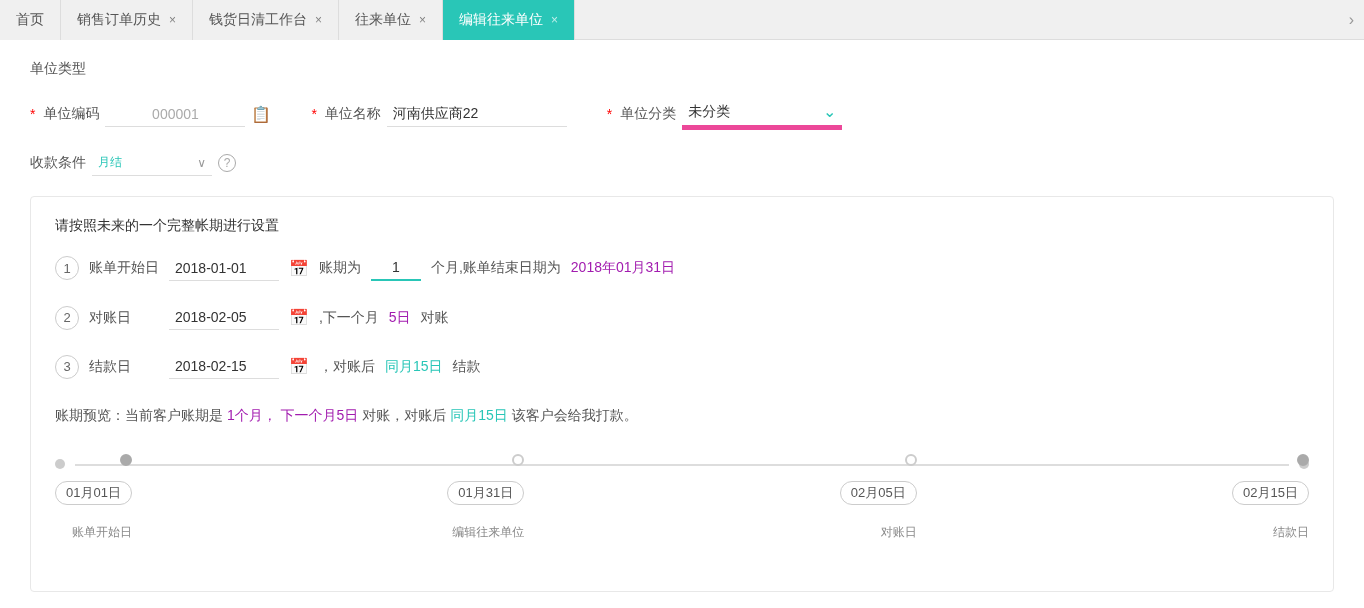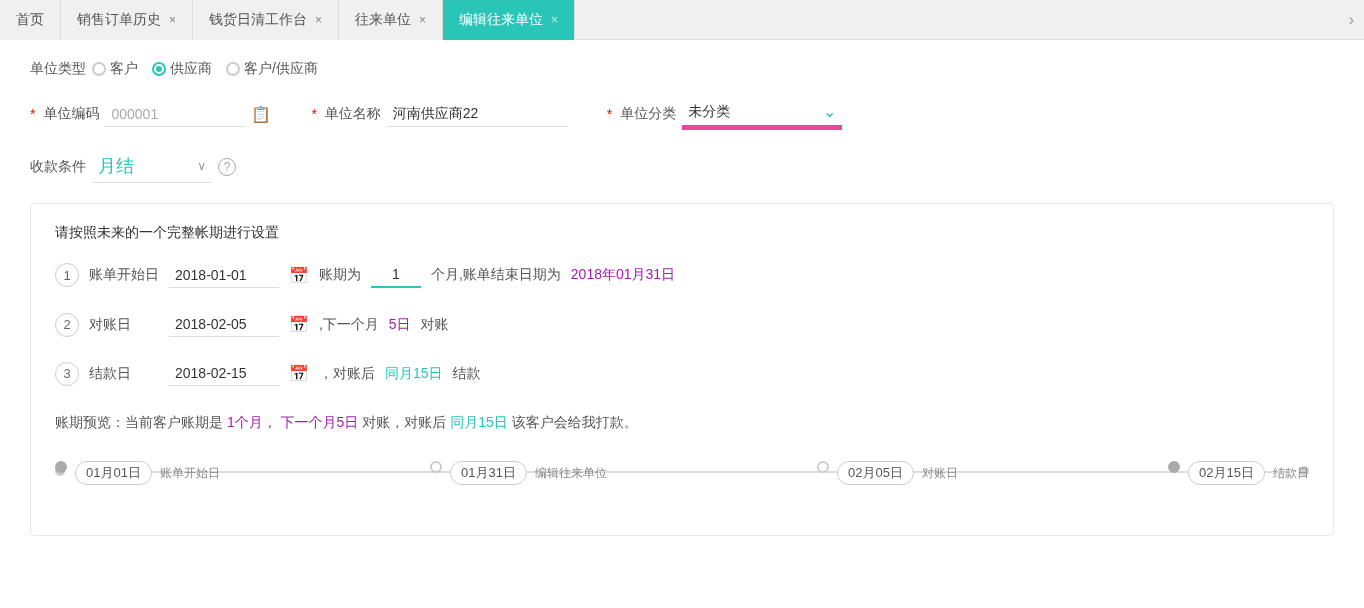--- a/index.html
+++ b/index.html
@@ -110,36 +110,36 @@
     .text-input {
       border: none;
       border-bottom: 1px solid #ddd;
       padding: 4px 6px;
       font-size: 14px;
       outline: none;
       color: #333;
       background: transparent;
       min-width: 120px;
     }
-    .text-input.code-input { width: 140px; color: #aaa; }
+    .text-input.code-input { width: 140px; color: #aaa; text-align: center; }
     .text-input.name-input { width: 180px; }
 
     
     .select-wrap {
       display: flex;
       align-items: center;
       border-bottom: 1px solid #ddd;
       padding: 4px 6px;
       min-width: 120px;
       cursor: pointer;
     }
     .select-value {
       flex: 1;
       color: #29c6b7;
-      font-size: 18px;
+      font-size: 12px;
     }
     .select-arrow {
       color: #999;
       font-size: 12px;
       margin-left: 4px;
     }
 
     
     .category-select {
       display: flex;
@@ -260,22 +260,23 @@
     }
     .timeline-nodes {
       display: flex;
       justify-content: space-between;
       width: 100%;
       position: relative;
       z-index: 1;
     }
     .timeline-node {
       display: flex;
-      align-items: flex-start;
-      gap: 8px;
+      flex-direction: column;
+      align-items: flex-end;
+      gap: 15px;
     }
     .node-dot {
       width: 12px;
       height: 12px;
       border-radius: 50%;
       background: #fff;
       border: 2px solid #ccc;
     }
     .node-dot.start { background: #aaa; border-color: #aaa; }
     .node-dot.end { background: #aaa; border-color: #aaa; }
@@ -336,34 +337,20 @@
     <span class="tab-close">×</span>
   </div>
   <div class="tab-arrow">›</div>
 </div>
 
 <div class="main-content">
 
   <div class="form-row">
     <div class="form-group">
       <span class="form-label">单位类型</span>
-      <div class="radio-group">
-        <label class="radio-item">
-          <div class="radio-circle"></div>
-          <span>客户</span>
-        </label>
-        <label class="radio-item">
-          <div class="radio-circle checked"></div>
-          <span>供应商</span>
-        </label>
-        <label class="radio-item">
-          <div class="radio-circle"></div>
-          <span>客户/供应商</span>
-        </label>
-      </div>
     </div>
   </div>
 
   <div class="form-row">
     <div class="form-group">
       <span class="required-star">*</span>
       <span class="form-label">单位编码</span>
       <input type="text" class="text-input code-input" value="000001" style="">
       <span class="cal-icon">📋</span>
     </div>

